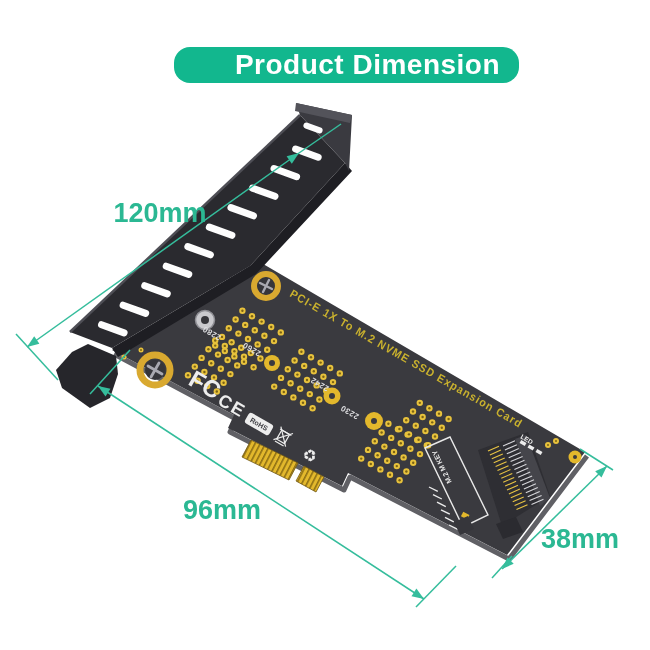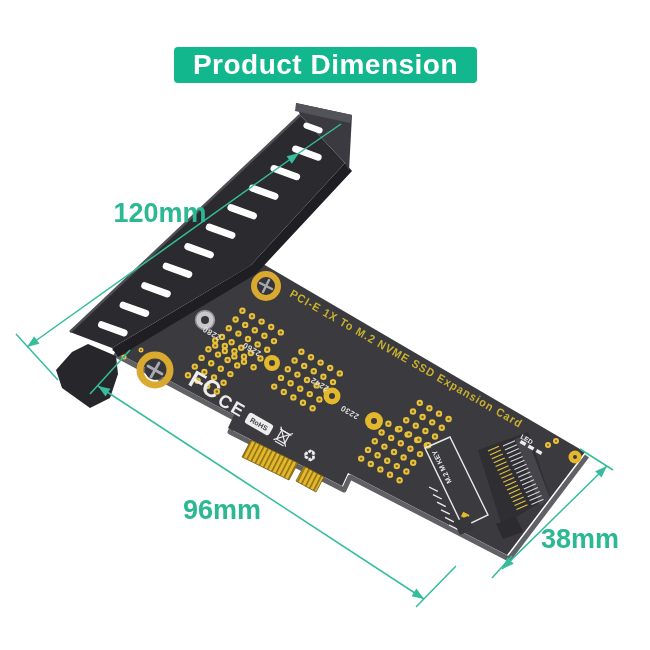--- a/index.html
+++ b/index.html
@@ -1,19 +1,19 @@
 <!DOCTYPE html>
 <html><head>
 <meta charset="utf-8">
 <style>
   html,body{margin:0;padding:0;background:#ffffff;}
   .stage{position:relative;width:650px;height:650px;background:#fff;overflow:hidden;
          font-family:"Liberation Sans","DejaVu Sans",sans-serif;}
-  .banner{position:absolute;left:174px;top:47px;width:303px;height:36px;border-radius:4px;
-          display:flex;align-items:center;justify-content:center;}
+  .banner{position:absolute;left:174px;top:47px;width:303px;height:36px;border-radius:16px;
+          display:flex;align-items:center;justify-content:center;padding-left:42px;}
   .banner span{color:#fff;font-size:28px;font-weight:bold;letter-spacing:.5px;}
   svg{position:absolute;left:0;top:0;}
   .dim-label{font-size:27px;font-weight:bold;}
   .pcb-title{font-size:11.5px;font-weight:bold;letter-spacing:1.2px;}
   .standoff-label{font-size:8px;font-weight:bold;letter-spacing:.5px;}
   .tiny-label{font-size:7px;font-weight:bold;}
   .led-label{font-size:6.5px;font-weight:bold;}
   .fcc{font-size:24px;font-weight:bold;}
   .ce{font-size:18px;font-weight:bold;letter-spacing:2px;}
   .rohs-text{font-size:7px;font-weight:bold;}

